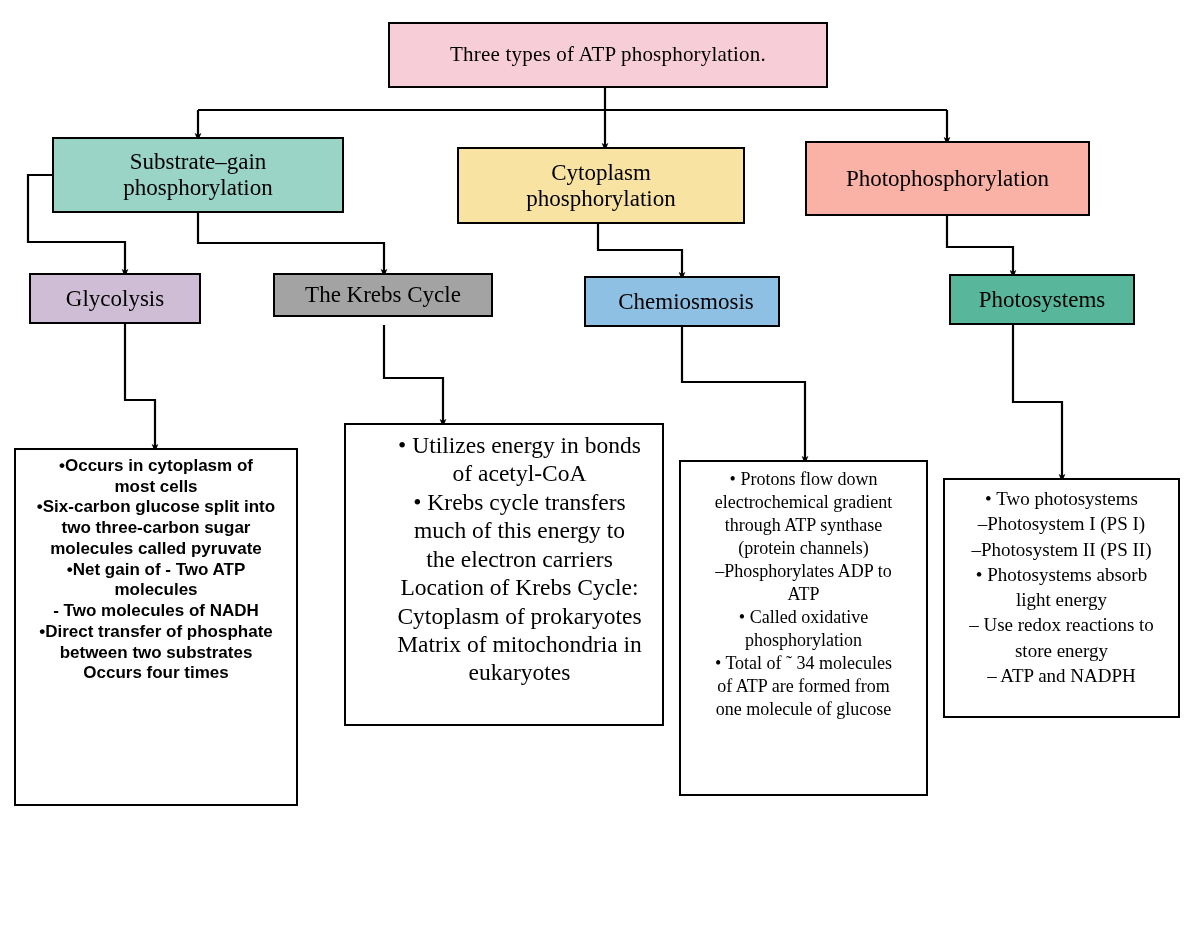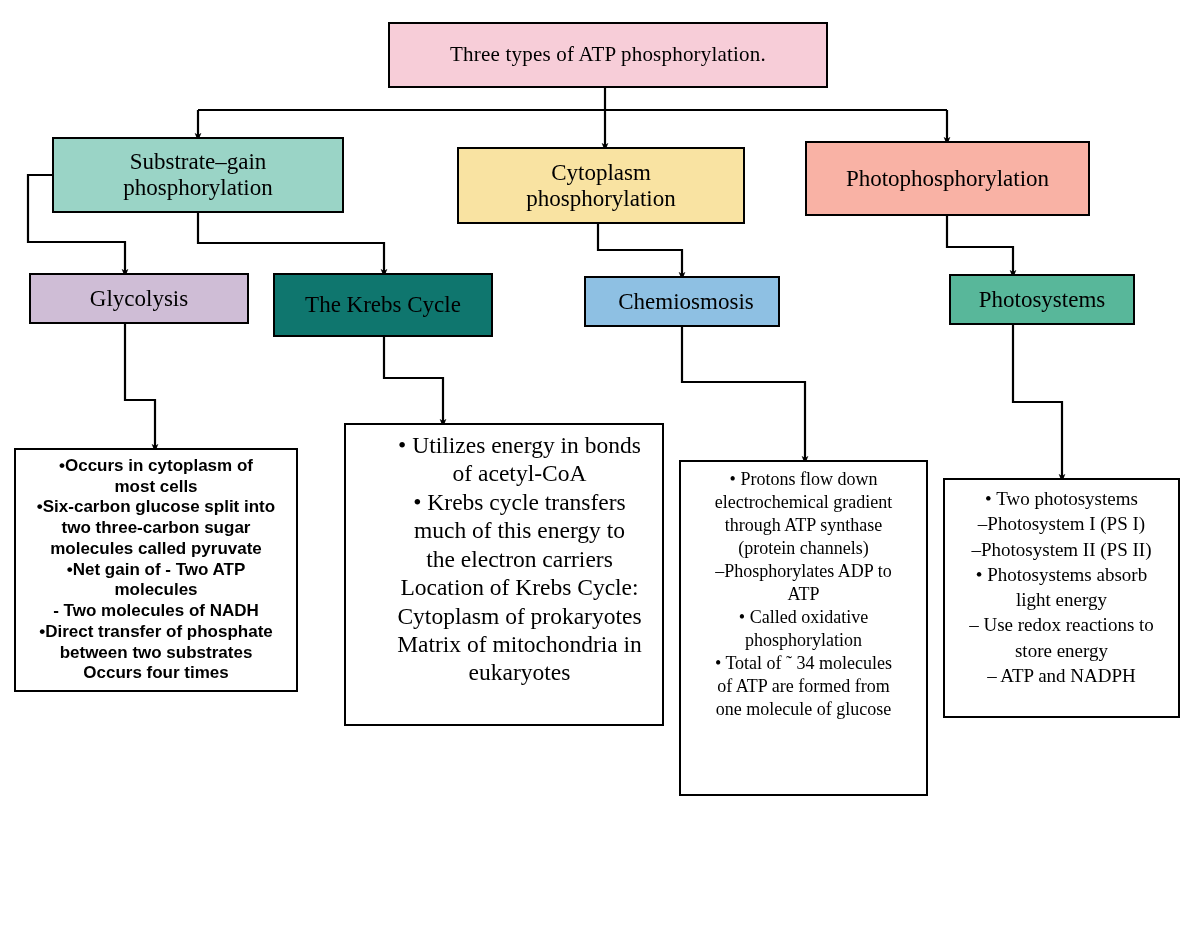--- a/index.html
+++ b/index.html
@@ -142,37 +142,37 @@
 
   <div class="node lvl2" style="left:457px; top:147px; width:288px; height:77px; background:#f9e3a2;">
     <span class="label">Cytoplasm
 phosphorylation</span>
   </div>
 
   <div class="node lvl2" style="left:805px; top:141px; width:285px; height:75px; background:#f9b2a5;">
     <span class="label">Photophosphorylation</span>
   </div>
 
-  <div class="node lvl3" style="left:29px; top:273px; width:220px; height:51px; background:#cfbdd6;">
+  <div class="node lvl3" style="left:29px; top:273px; width:172px; height:51px; background:#cfbdd6;">
     <span class="label">Glycolysis</span>
   </div>
 
-  <div class="node lvl3" style="left:273px; top:273px; width:220px; height:64px; background:#0f766e;">
+  <div class="node lvl3" style="left:273px; top:273px; width:220px; height:44px; background:#a3a3a3;">
     <span class="label">The Krebs Cycle</span>
   </div>
 
   <div class="node lvl3" style="left:584px; top:276px; width:196px; height:51px; background:#8ec0e3;padding-left:8px;">
     <span class="label">Chemiosmosis</span>
   </div>
 
   <div class="node lvl3" style="left:920px; top:274px; width:186px; height:51px; background:#58b79a;margin-left:29px;">
     <span class="label">Photosystems</span>
   </div>
 
-  <div class="node detail detail-sans" style="left:14px; top:448px; width:284px; height:244px; background:#ffffff;">
+  <div class="node detail detail-sans" style="left:14px; top:448px; width:284px; height:358px; background:#ffffff;">
     <span class="label">•Occurs in cytoplasm of
 most cells
 •Six-carbon glucose split into
 two three-carbon sugar
 molecules called pyruvate
 •Net gain of - Two ATP
 molecules
 - Two  molecules of NADH
 •Direct transfer of phosphate
 between two substrates

